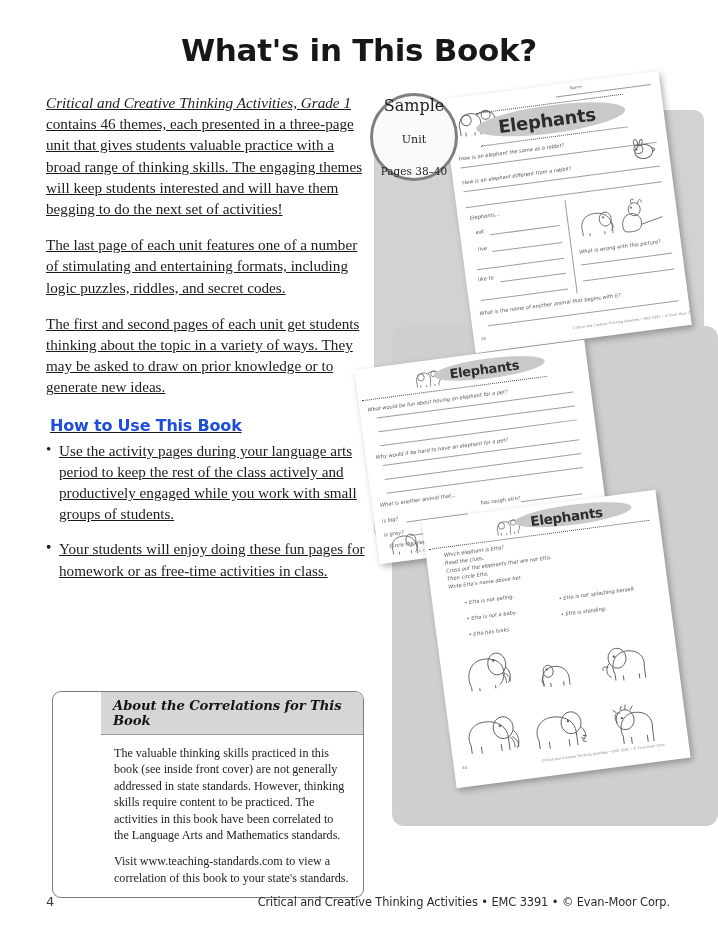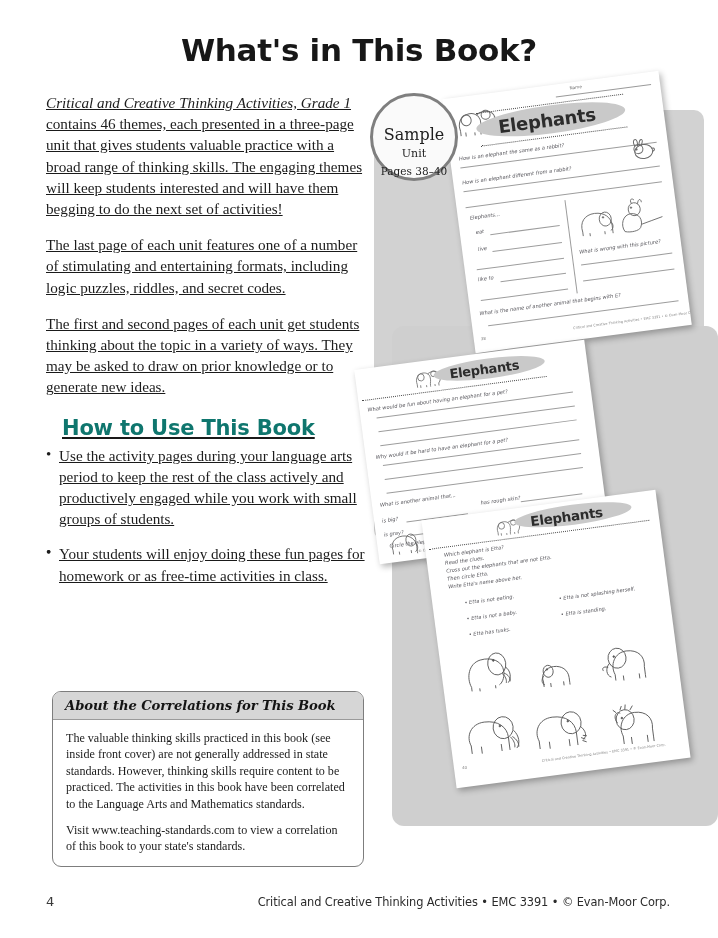--- a/index.html
+++ b/index.html
@@ -31,23 +31,23 @@
   .para{
     font-size:15.2px;
     line-height:21.2px;
     margin:0 0 15px 0;
     color:#1c1c1c;
   }
   .para em{font-style:italic;}
   .subhead{
     font-family:"DejaVu Sans", sans-serif;
     font-weight:bold;
-    font-size:21px;
-    margin:18px 0 5px 16px;
-    color:#0f766e;
+    font-size:16px;
+    margin:18px 0 5px 4px;
+    color:#1d4ed8;
     letter-spacing:-0.2px;
   }
   ul.bullets{list-style:none;margin:0;padding:0;}
   ul.bullets li{
     position:relative;
     padding-left:13px;
     font-size:15.2px;
     line-height:21.2px;
     margin-bottom:14px;
     color:#1c1c1c;
@@ -57,20 +57,21 @@
   }
 
   
   .corrbox{
     position:absolute;left:52px;top:691px;width:312px;
     border:1px solid #7d7d7d;
     border-radius:9px;
     background:#ffffff;
     overflow:hidden;
     box-sizing:border-box;
+    padding-left:48px;
   }
   .corrbox .band{
     background:#d6d6d6;
     padding:6px 12px 6px 12px;
     border-bottom:1px solid #9a9a9a;
   }
   .corrbox .band h3{
     margin:0;
     font-family:"DejaVu Serif", serif;
     font-style:italic;
@@ -117,21 +118,21 @@
   .bd2{left:40px;top:250px;width:326px;height:500px;
        background:#cfcfcf;border-radius:12px;}
 
   
   .badge{
     position:absolute;left:18px;top:17px;
     width:88px;height:88px;border-radius:50%;
     background:#fafafa;
     border:3px solid #7f7f7f;
     display:flex;flex-direction:column;
-    align-items:center;justify-content:flex-end;
+    align-items:center;justify-content:space-between;
     text-align:center;
     z-index:40;
     box-sizing:border-box;
   }
   .badge .b1{font-family:"DejaVu Serif", serif;font-size:16px;color:#1d1d1d;line-height:19px;}
   .badge .b2{font-family:"DejaVu Serif", serif;font-size:11px;color:#1d1d1d;line-height:19px;}
   .badge .b3{font-family:"DejaVu Serif", serif;font-size:10.5px;color:#1d1d1d;line-height:14px;margin-top:1px;}
 
   
   .sheet{

